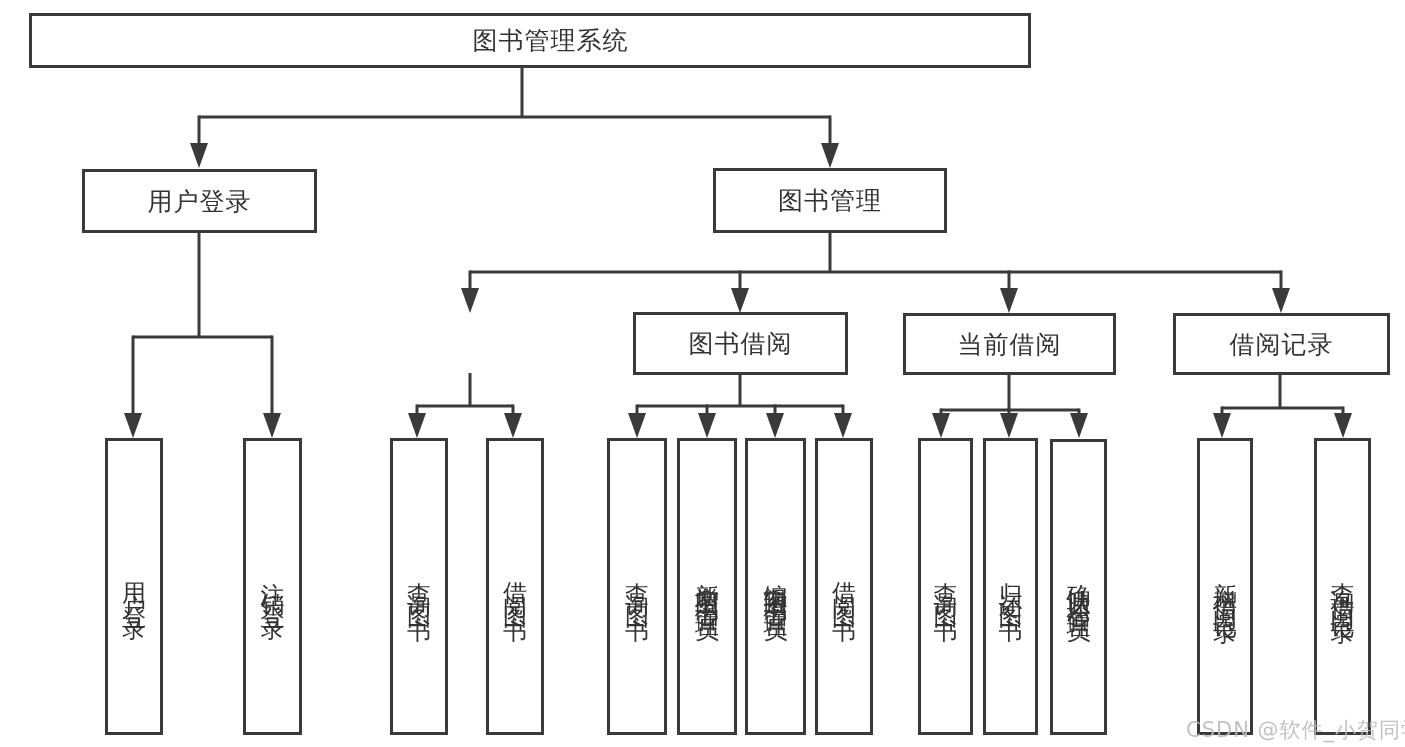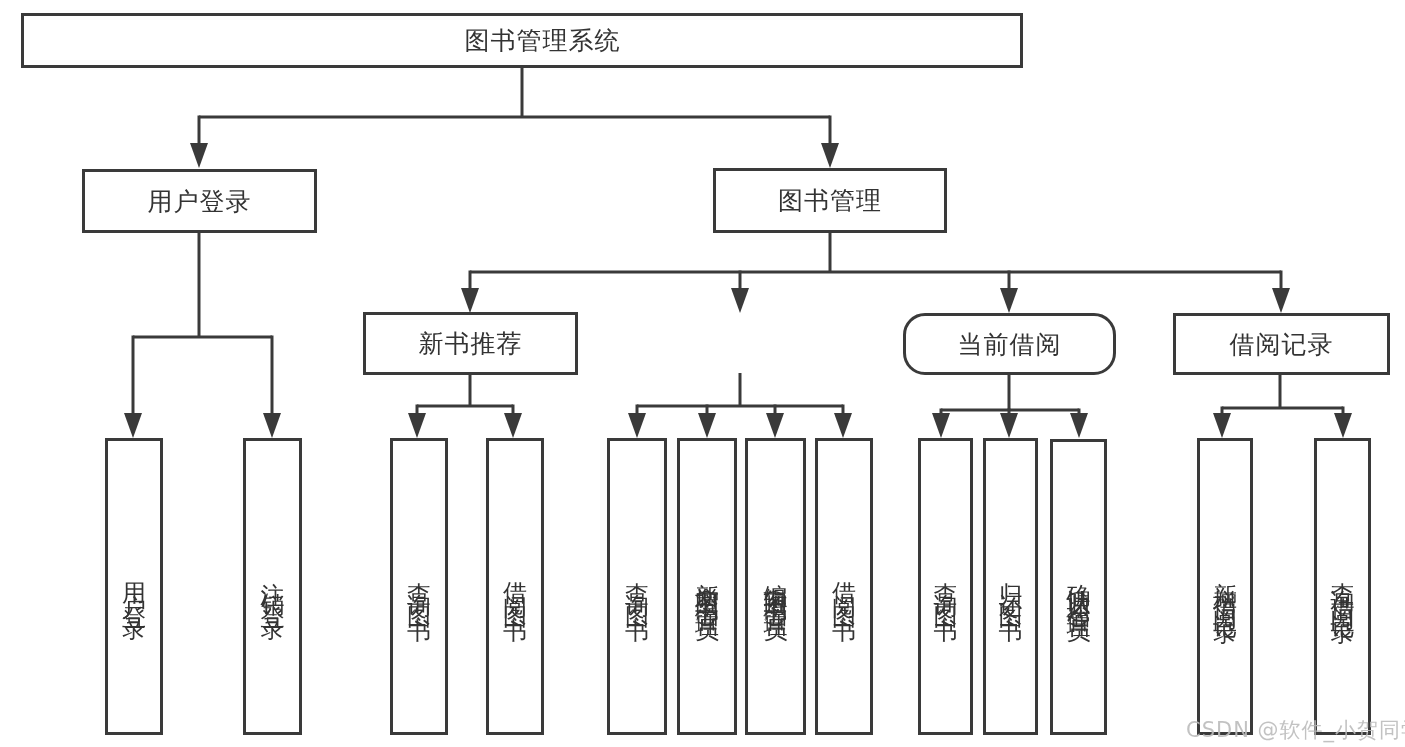--- a/index.html
+++ b/index.html
@@ -101,35 +101,35 @@
     <g>
       <line x1="1280" y1="373" x2="1280" y2="408"></line>
       <line x1="1222" y1="408" x2="1343" y2="408"></line>
       <line x1="1222" y1="406.5" x2="1222" y2="416"></line>
       <path d="M1213 413 L1231 413 L1222 438 Z" fill="#3a3a3a" stroke="none"></path>
       <line x1="1343" y1="406.5" x2="1343" y2="416"></line>
       <path d="M1334 413 L1352 413 L1343 438 Z" fill="#3a3a3a" stroke="none"></path>
     </g>
   </svg>
 
-  <div class="node hnode" style="left:21px;top:13px;width:1002px;height:55px;padding-left:41px;">
+  <div class="node hnode" style="left:29px;top:13px;width:1002px;height:55px;padding-left:41px;">
     <span>图书管理系统</span>
   </div>
 
   <div class="node hnode" style="left:82px;top:169px;width:235px;height:64px;">
     <span>用户登录</span>
   </div>
   <div class="node hnode" style="left:713px;top:168px;width:234px;height:65px;text-align:center;">
     <span>图书管理</span>
   </div>
 
-  <div class="node hnode" style="left:363px;top:312px;width:215px;height:63px;">
-    <span>新书推荐</span>
+  <div class="node hnode" style="left:633px;top:312px;width:215px;height:63px;">
+    <span>图书借阅</span>
   </div>
-  <div class="node hnode" style="left:903px;top:313px;width:213px;height:62px;border-radius:22px;">
+  <div class="node hnode" style="left:903px;top:313px;width:213px;height:62px;">
     <span>当前借阅</span>
   </div>
   <div class="node hnode" style="left:1173px;top:313px;width:217px;height:62px;">
     <span>借阅记录</span>
   </div>
 
   <div class="node vnode" style="left:105px;top:438px;width:58px;height:297px;">
     <span class="vlabel" style="letter-spacing: 12px;">用户登录</span>
   </div>
   <div class="node vnode" style="left:243px;top:438px;width:59px;height:297px;">

